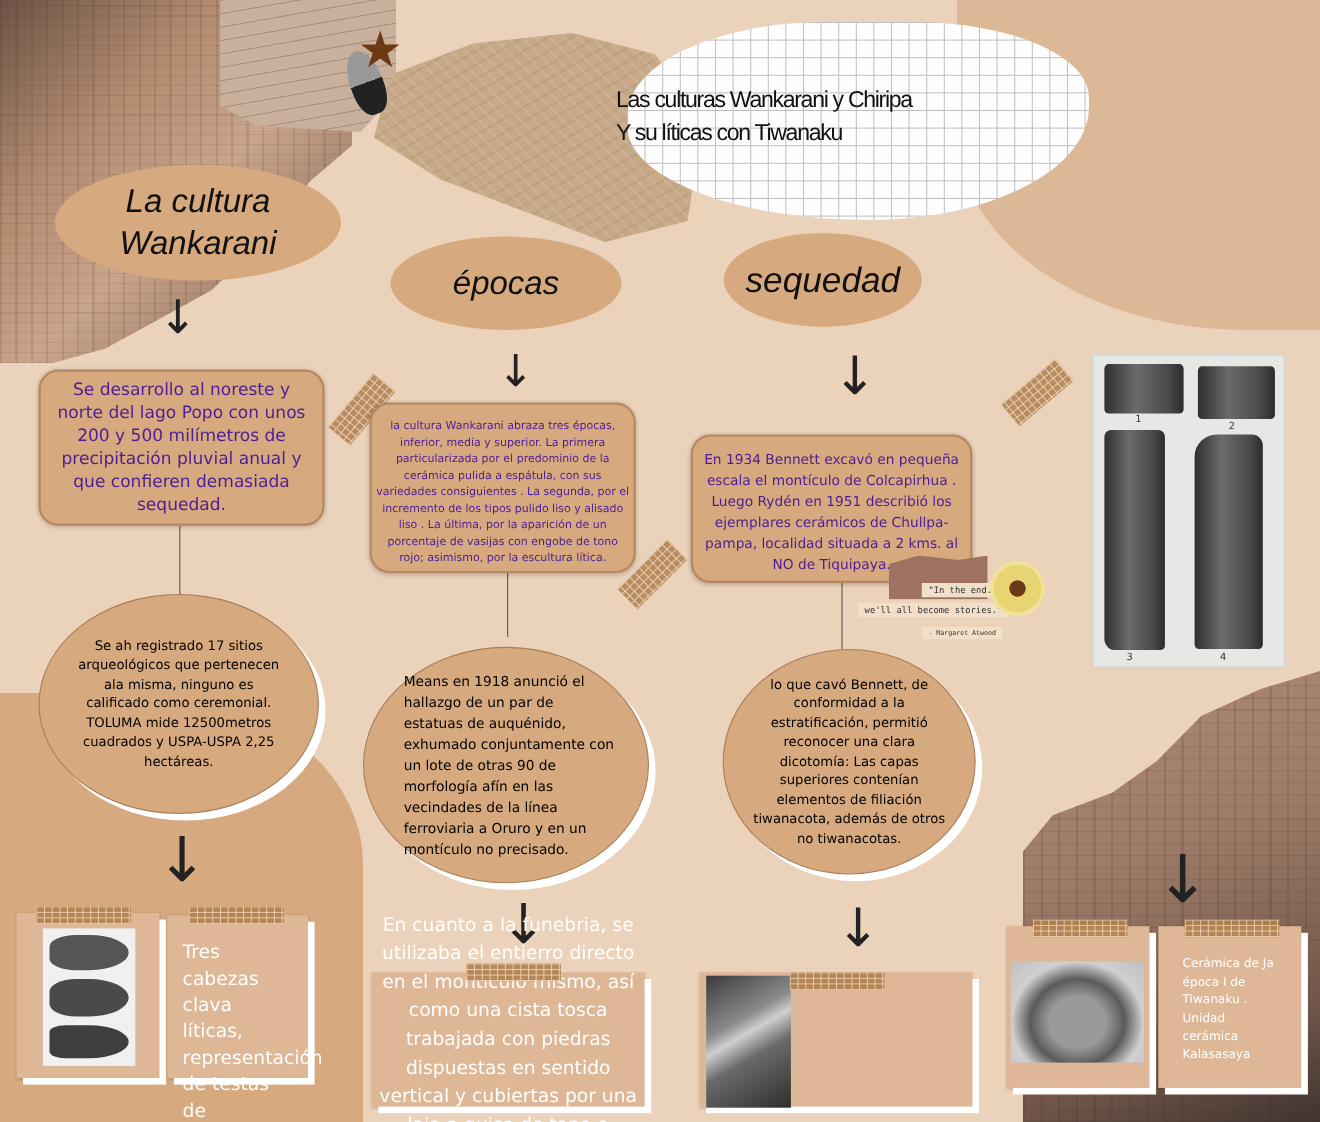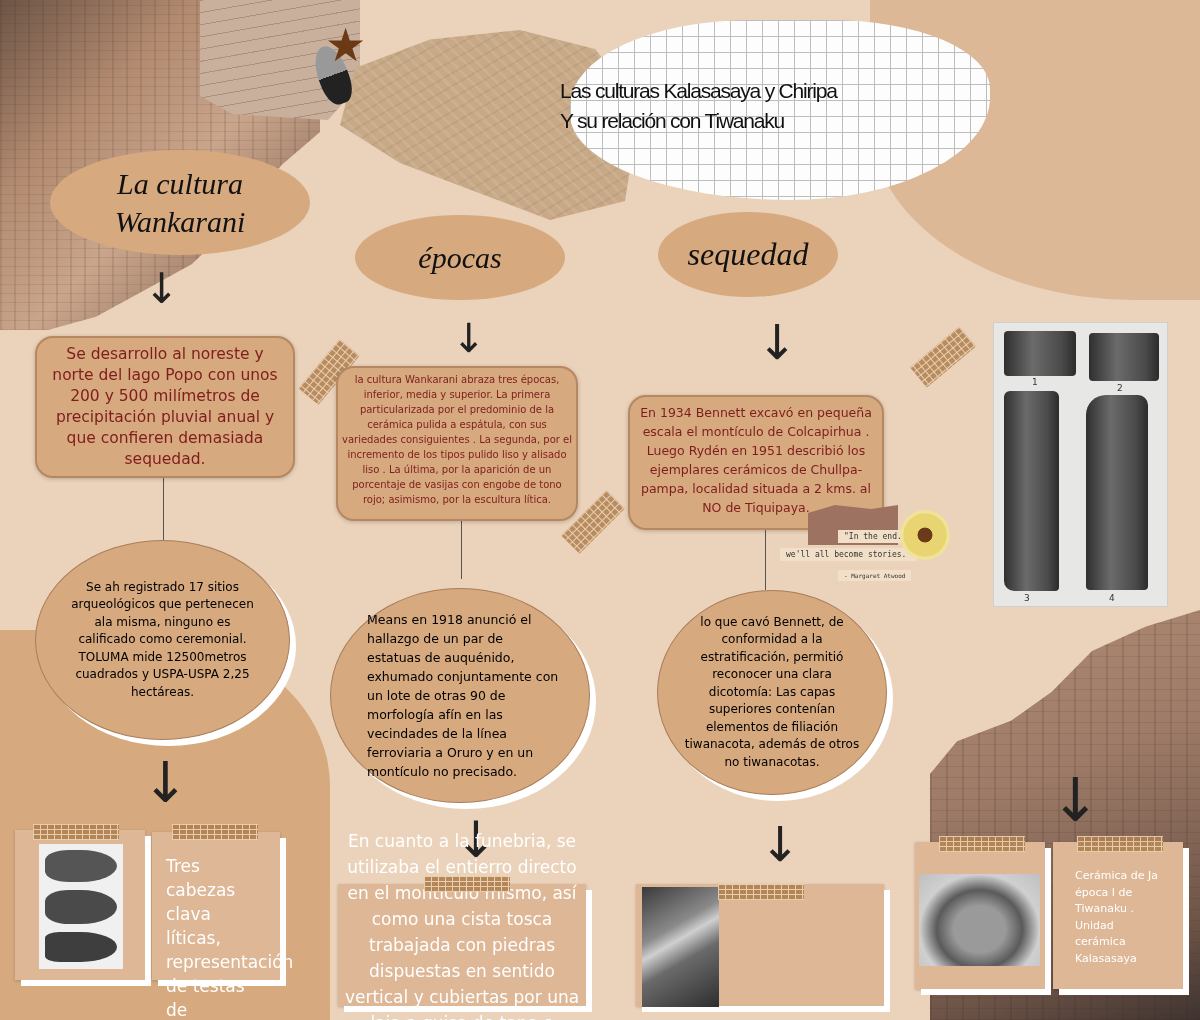--- a/index.html
+++ b/index.html
@@ -62,30 +62,30 @@
   .star { left: 325px; top: 22px; font-size: 46px; color: #6b3a14; line-height: 1; }
   .feather { left: 318px; top: 45px; width: 30px; height: 60px; background: linear-gradient(#999 0 50%, #222 50%); border-radius: 50% 50% 40% 40%; transform: rotate(-20deg); }
 
   .main-title {
     left: 560px; top: 76px; width: 360px;
     font-family: "Liberation Sans", sans-serif; font-size: 21px; line-height: 30px;
     letter-spacing: -1.2px; color: #111;
   }
 
   
-  .cloud { background: #d6a97f; border-radius: 50%; display: flex; align-items: center; justify-content: center; text-align: center; font-family: Liberation Serif, serif; font-style: italic; color: #111; }
+  .cloud { background: #d6a97f; border-radius: 50%; display: flex; align-items: center; justify-content: center; text-align: center; font-family: Liberation Sans, sans-serif; font-style: italic; color: #111; }
   .cloud::before, .cloud::after { content: ""; position: absolute; background: #d6a97f; border-radius: 50%; z-index: -1; }
   .cloud-h1 { left: 50px; top: 150px; width: 260px; height: 105px; font-size: 30px; line-height: 38px; }
   .cloud-h2 { left: 355px; top: 215px; width: 210px; height: 85px; font-size: 30px; }
   .cloud-h3 { left: 658px; top: 212px; width: 180px; height: 85px; font-size: 32px; }
 
   .arrow { font-size: 30px; color: #222; line-height: 1; }
 
   
-  .rbox { background: #d6a97f; border: 2px solid #b68862; border-radius: 18px; color: #7f1d1d; text-align: center; box-shadow: 0 1px 4px rgba(0,0,0,0.2); display: flex; align-items: flex-start; justify-content: center; }
+  .rbox { background: #d6a97f; border: 2px solid #b68862; border-radius: 18px; color: #4c1d95; text-align: center; box-shadow: 0 1px 4px rgba(0,0,0,0.2); display: flex; align-items: flex-end; justify-content: center; }
   .box-w1 { left: 35px; top: 336px; width: 260px; height: 142px; font-size: 15.5px; line-height: 21px; padding: 6px 8px; }
   .box-e1 { left: 336px; top: 366px; width: 242px; height: 155px; font-size: 10px; line-height: 15px; padding: 4px; }
   .box-c1 { left: 628px; top: 395px; width: 256px; height: 135px; font-size: 12.5px; line-height: 19px; padding: 6px; }
 
   
   .circle { background: #d6a97f; border: 1px solid #a97d59; border-radius: 50%; color: #000000; display: flex; align-items: center; justify-content: center; box-shadow: 6px 6px 0 #fff; }
   .circ-w { left: 35px; top: 540px; width: 255px; height: 200px; font-size: 12px; line-height: 17.5px; text-align: center; padding: 0 30px; }
   .circ-e { left: 330px; top: 588px; width: 260px; height: 215px; font-size: 12.5px; line-height: 19px; text-align: left; padding: 0 30px 0 36px; }
   .circ-c { left: 657px; top: 590px; width: 230px; height: 205px; font-size: 12px; line-height: 17.5px; text-align: center; padding: 0 24px; }
 
@@ -119,22 +119,22 @@
 <div class="abs collage-tl"></div>
 <div class="abs collage-tl-top"></div>
 <div class="abs tan-left-blob"></div>
 <div class="abs collage-br"></div>
 <div class="abs paper-crumple"></div>
 <div class="abs grid-paper"></div>
 <div class="abs feather"></div>
 <div class="abs star">★</div>
 
 <div class="abs main-title">
-  <div>Las culturas Kalasasaya y Chiripa</div>
-  <div>Y  su relación con Tiwanaku</div>
+  <div>Las culturas Wankarani y Chiripa</div>
+  <div>Y  su líticas con Tiwanaku</div>
 </div>
 
 <div class="abs cloud cloud-h1">
   <span style="display:block;width:180px;">La cultura Wankarani</span>
 </div>
 <div class="abs cloud cloud-h2">
   <span>épocas</span>
 </div>
 <div class="abs cloud cloud-h3">
   <span>sequedad</span>

